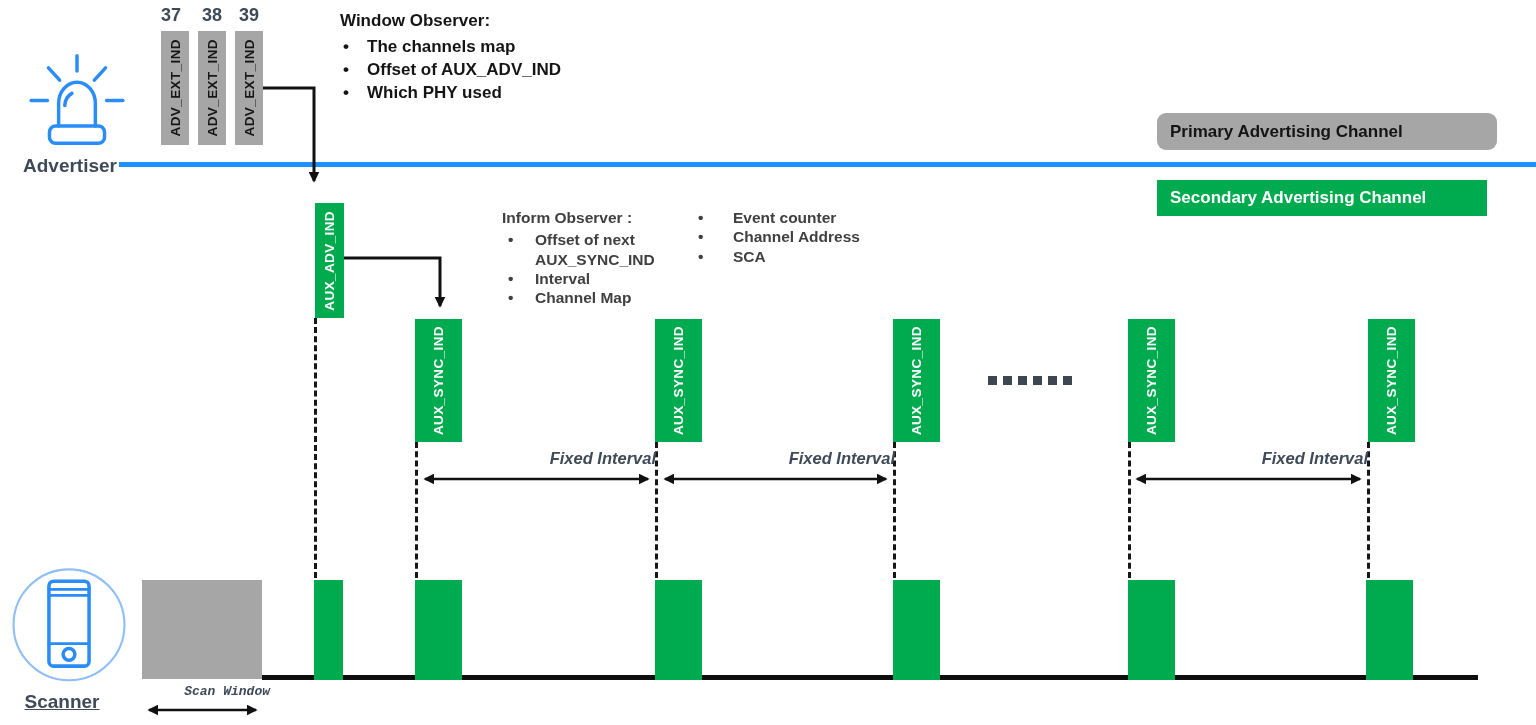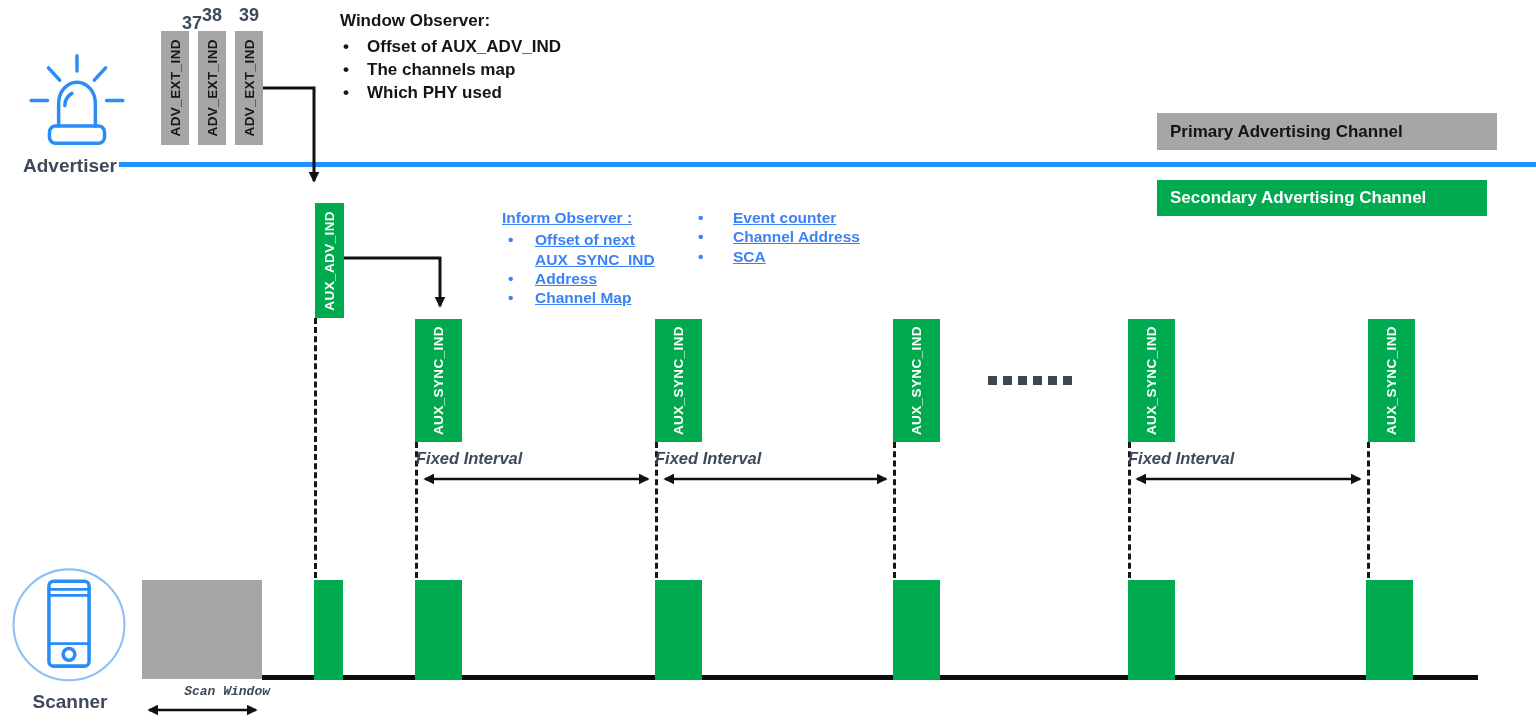--- a/index.html
+++ b/index.html
@@ -31,44 +31,44 @@
             font-weight:bold;font-size:18px;color:var(--slate);}
 
   
   .entity-label{position:absolute;width:120px;text-align:center;
                 font-weight:bold;font-size:19px;color:var(--slate);}
 
   
   .blue-line{position:absolute;left:119px;top:162px;width:1417px;height:5px;background:var(--blue-line);}
   .badge{position:absolute;display:flex;align-items:center;padding-left:13px;
          font-weight:bold;font-size:17px;}
-  .badge.primary{left:1157px;top:113px;width:340px;height:37px;background:var(--gray);color:#141414;}
+  .badge.primary{left:1157px;top:113px;width:340px;height:37px;background:var(--gray);color:#141414;border-radius:9px;}
   .badge.secondary{left:1157px;top:180px;width:330px;height:36px;background:var(--green);color:#ffffff;}
 
   
   .note-title{font-weight:bold;}
   ul.bullets{list-style:none;margin:3px 0 0 0;padding:0;}
   ul.bullets li{position:relative;}
   .note-primary{position:absolute;left:340px;top:9px;color:#151515;
                 font-size:17px;line-height:23px;font-weight:bold;width:300px;}
   .note-primary li{padding-left:27px;}
   .note-primary li::before{content:"\2022";position:absolute;left:3px;}
-  .note-sec{position:absolute;color:#3b82f6;font-size:15.5px;line-height:19.3px;font-weight:bold;text-decoration:underline;}
+  .note-sec{position:absolute;color:#404040;font-size:15.5px;line-height:19.3px;font-weight:bold;}
   .note-sec-left{left:502px;top:208px;width:172px;}
   .note-sec-left li{padding-left:33px;}
   .note-sec-left li::before{content:"\2022";position:absolute;left:6px;}
   .note-sec-right{left:698px;top:208px;width:220px;}
   .note-sec-right li{padding-left:35px;}
   .note-sec-right li::before{content:"\2022";position:absolute;left:0;}
 
   
   .dash{position:absolute;width:0;border-left:3px dashed #161616;}
 
   
-  .fixed-interval{position:absolute;top:449px;width:240px;text-align:left;
+  .fixed-interval{position:absolute;top:449px;width:240px;text-align:right;
                   font-style:italic;font-weight:bold;font-size:16.5px;color:var(--slate);}
 
   
   .dots{position:absolute;left:988px;top:376px;display:flex;gap:6px;}
   .dots span{width:9px;height:9px;background:#3E4650;}
 
   
   .timeline{position:absolute;left:262px;top:675px;width:1216px;height:5px;background:#0E0E0E;}
   .pulse{position:absolute;top:580px;height:100px;background:var(--green);}
   .scan-rect{position:absolute;left:142px;top:580px;width:120px;height:99px;background:var(--gray);}
@@ -92,52 +92,52 @@
     <path d="M38,58 A13,14 0 0 1 45,46"></path>
     <rect x="23" y="78" width="54" height="17" rx="6"></rect>
   </svg>
   <div class="entity-label" style="left:10px;top:155px;">Advertiser</div>
 
   <div class="blue-line"></div>
 
   <div class="badge primary">Primary Advertising Channel</div>
   <div class="badge secondary">Secondary Advertising Channel</div>
 
-  <div class="chan-num" style="left:172px;margin-top:8px;">37</div>
+  <div class="chan-num" style="left:151px;">37</div>
   <div class="chan-num" style="left:192px;">38</div>
   <div class="chan-num" style="left:229px;">39</div>
 
   <div class="bar gray" style="left:161px;top:31px;width:28px;height:114px;">
     <span class="vlabel">ADV_EXT_IND</span>
   </div>
   <div class="bar gray" style="left:198px;top:31px;width:28px;height:114px;">
     <span class="vlabel">ADV_EXT_IND</span>
   </div>
   <div class="bar gray" style="left:235px;top:31px;width:28px;height:114px;">
     <span class="vlabel">ADV_EXT_IND</span>
   </div>
 
   <div class="note-primary">
     <div class="note-title">Window Observer:</div>
     <ul class="bullets">
+      <li>The channels map</li>
       <li>Offset of AUX_ADV_IND</li>
-      <li>The channels map</li>
       <li>Which PHY used</li>
     </ul>
   </div>
 
   <div class="bar green" style="left:315px;top:203px;width:29px;height:115px;">
     <span class="vlabel">AUX_ADV_IND</span>
   </div>
 
   <div class="note-sec note-sec-left">
     <div class="note-title">Inform Observer :</div>
     <ul class="bullets">
       <li>Offset of next AUX_SYNC_IND</li>
-      <li>Address</li>
+      <li>Interval</li>
       <li>Channel Map</li>
     </ul>
   </div>
 
   <div class="note-sec note-sec-right">
     <ul class="bullets" style="margin-top:0;">
       <li>Event counter</li>
       <li>Channel Address</li>
       <li>SCA</li>
     </ul>
@@ -180,21 +180,21 @@
   <div class="fixed-interval" style="left:1128px;">Fixed Interval</div>
 
   <svg class="abs" style="left:10px;top:563px;" width="118" height="126" viewBox="0 0 100 106" fill="none" stroke-linecap="round">
     <circle cx="50" cy="52" r="47" stroke="var(--icon-blue-light)" stroke-width="1.8"></circle>
     <rect x="33" y="15" width="34" height="72" rx="4" stroke="var(--icon-blue)" stroke-width="3"></rect>
     <line x1="33" y1="22" x2="67" y2="22" stroke="var(--icon-blue)" stroke-width="2.4"></line>
     <line x1="33" y1="27" x2="67" y2="27" stroke="var(--icon-blue)" stroke-width="2.4"></line>
     <line x1="33" y1="68" x2="67" y2="68" stroke="var(--icon-blue)" stroke-width="2.4"></line>
     <circle cx="50" cy="77" r="5" stroke="var(--icon-blue)" stroke-width="3"></circle>
   </svg>
-  <div class="entity-label" style="left:10px;top:691px;">Scanner</div>
+  <div class="entity-label" style="left:2px;top:691px;text-decoration:underline;">Scanner</div>
 
   <div class="scan-rect"></div>
   <div class="scan-label">Scan Window</div>
 
   <div class="timeline"></div>
   <div class="pulse" style="left:314px;width:29px;"></div>
   <div class="pulse" style="left:415px;width:47px;"></div>
   <div class="pulse" style="left:655px;width:47px;"></div>
   <div class="pulse" style="left:893px;width:47px;"></div>
   <div class="pulse" style="left:1128px;width:47px;"></div>

